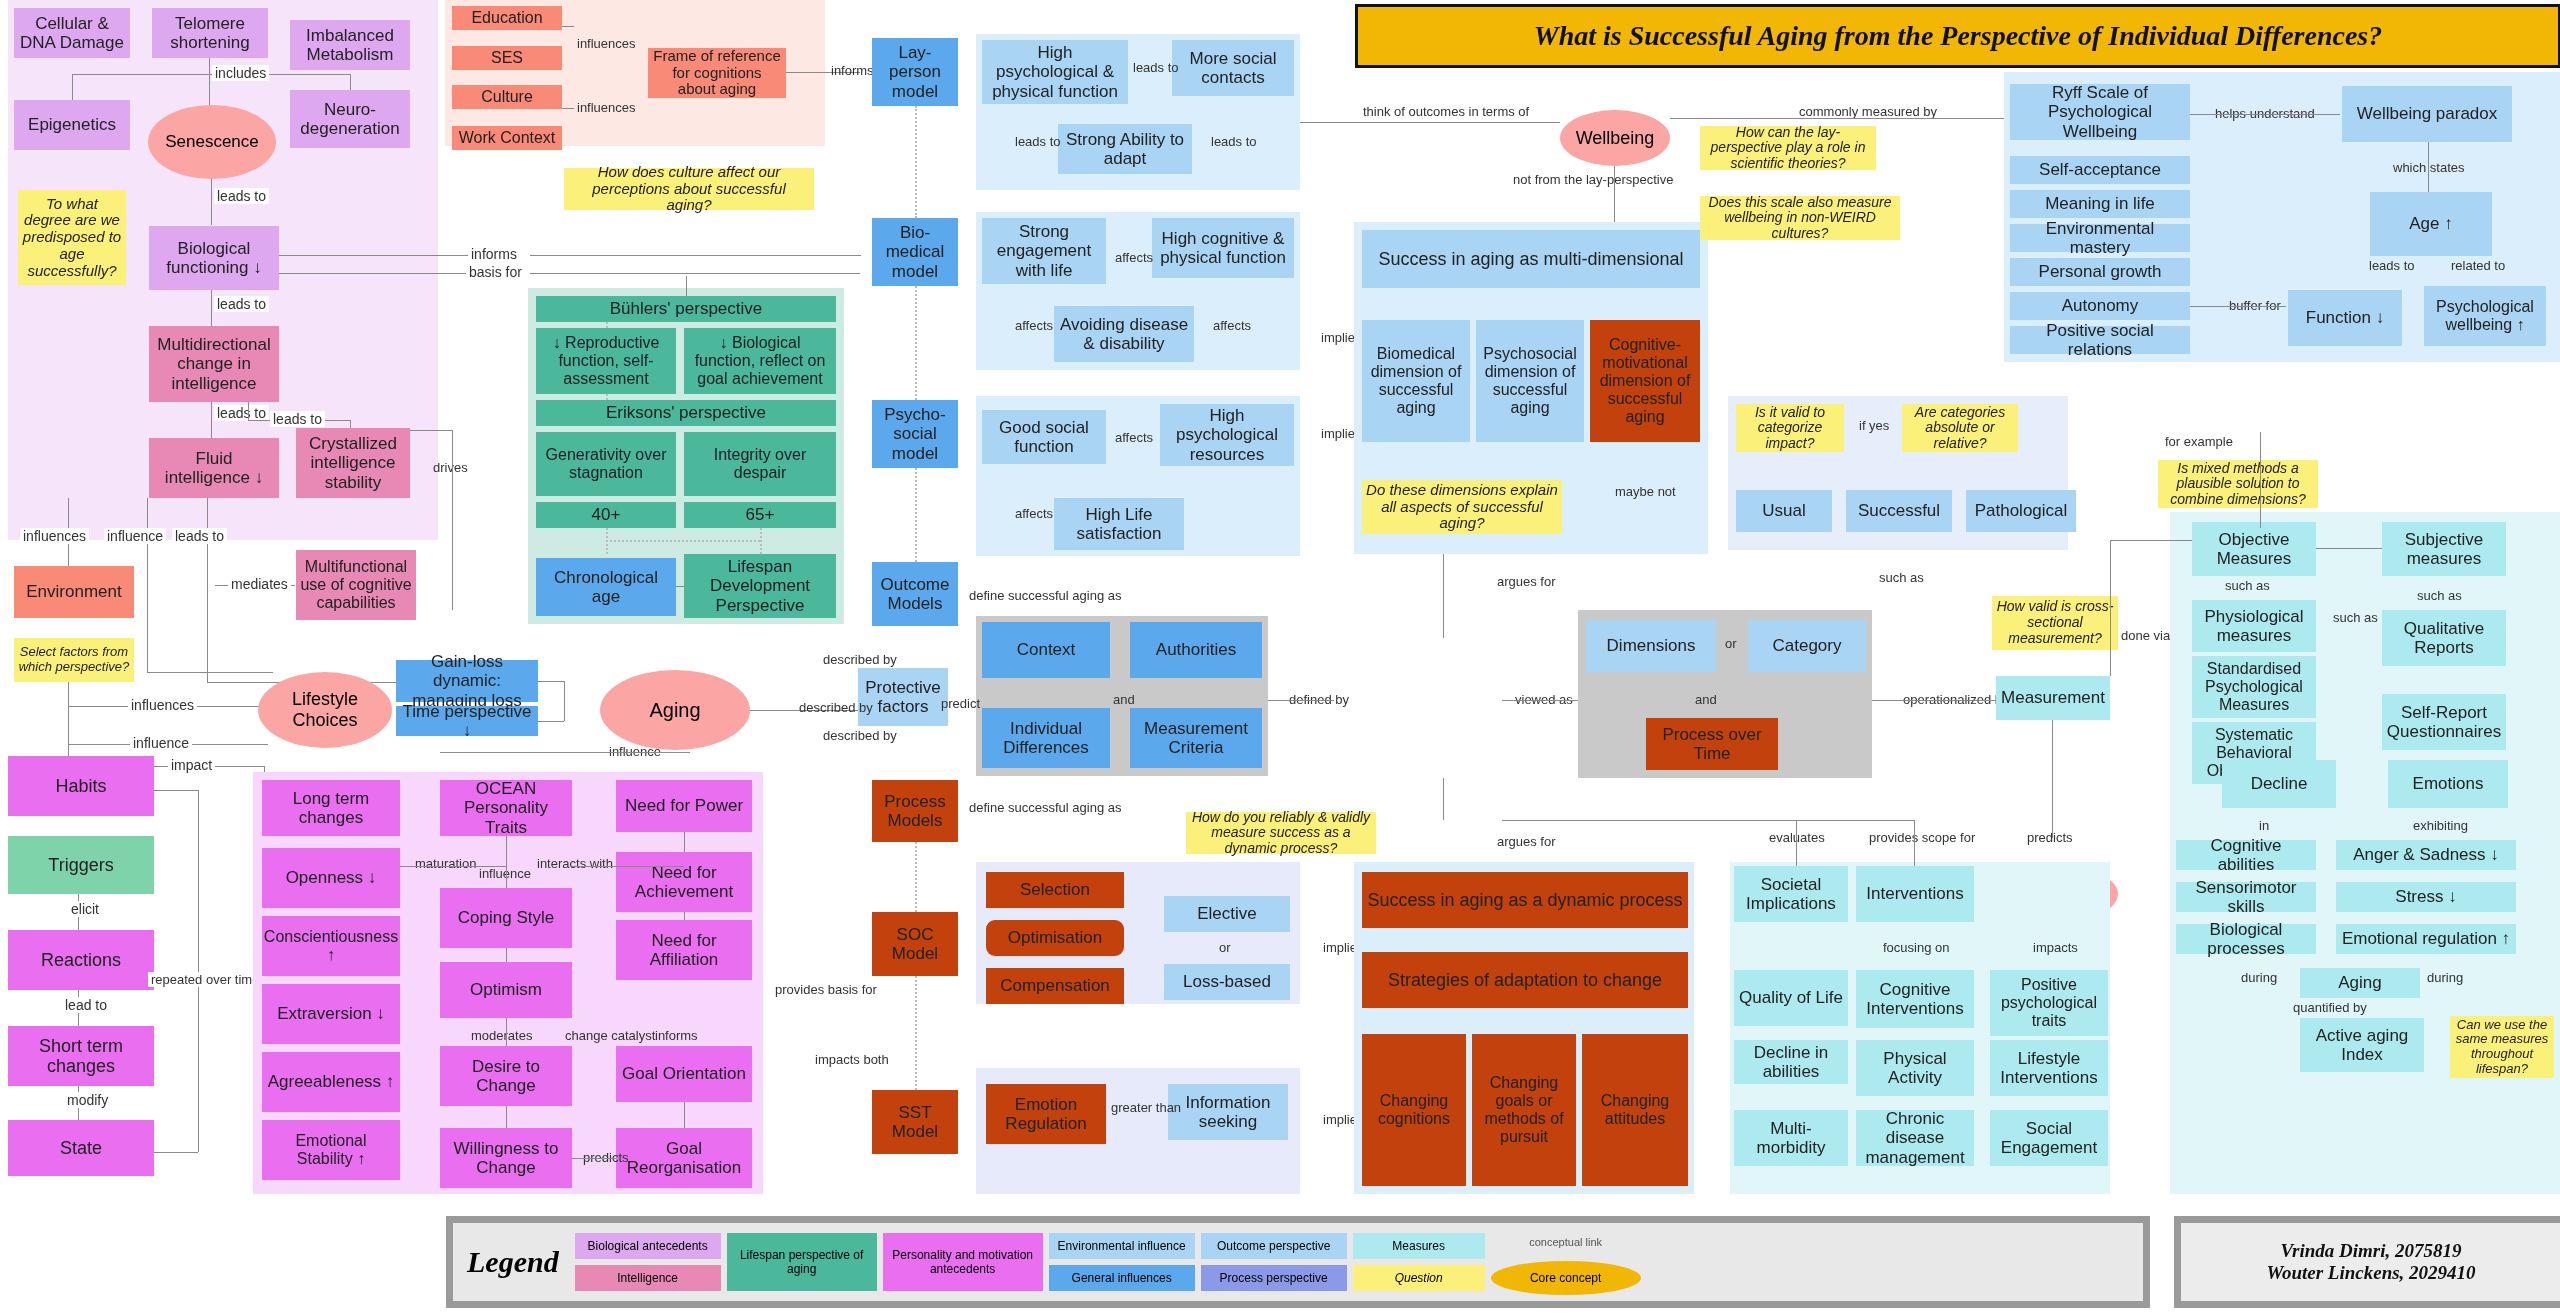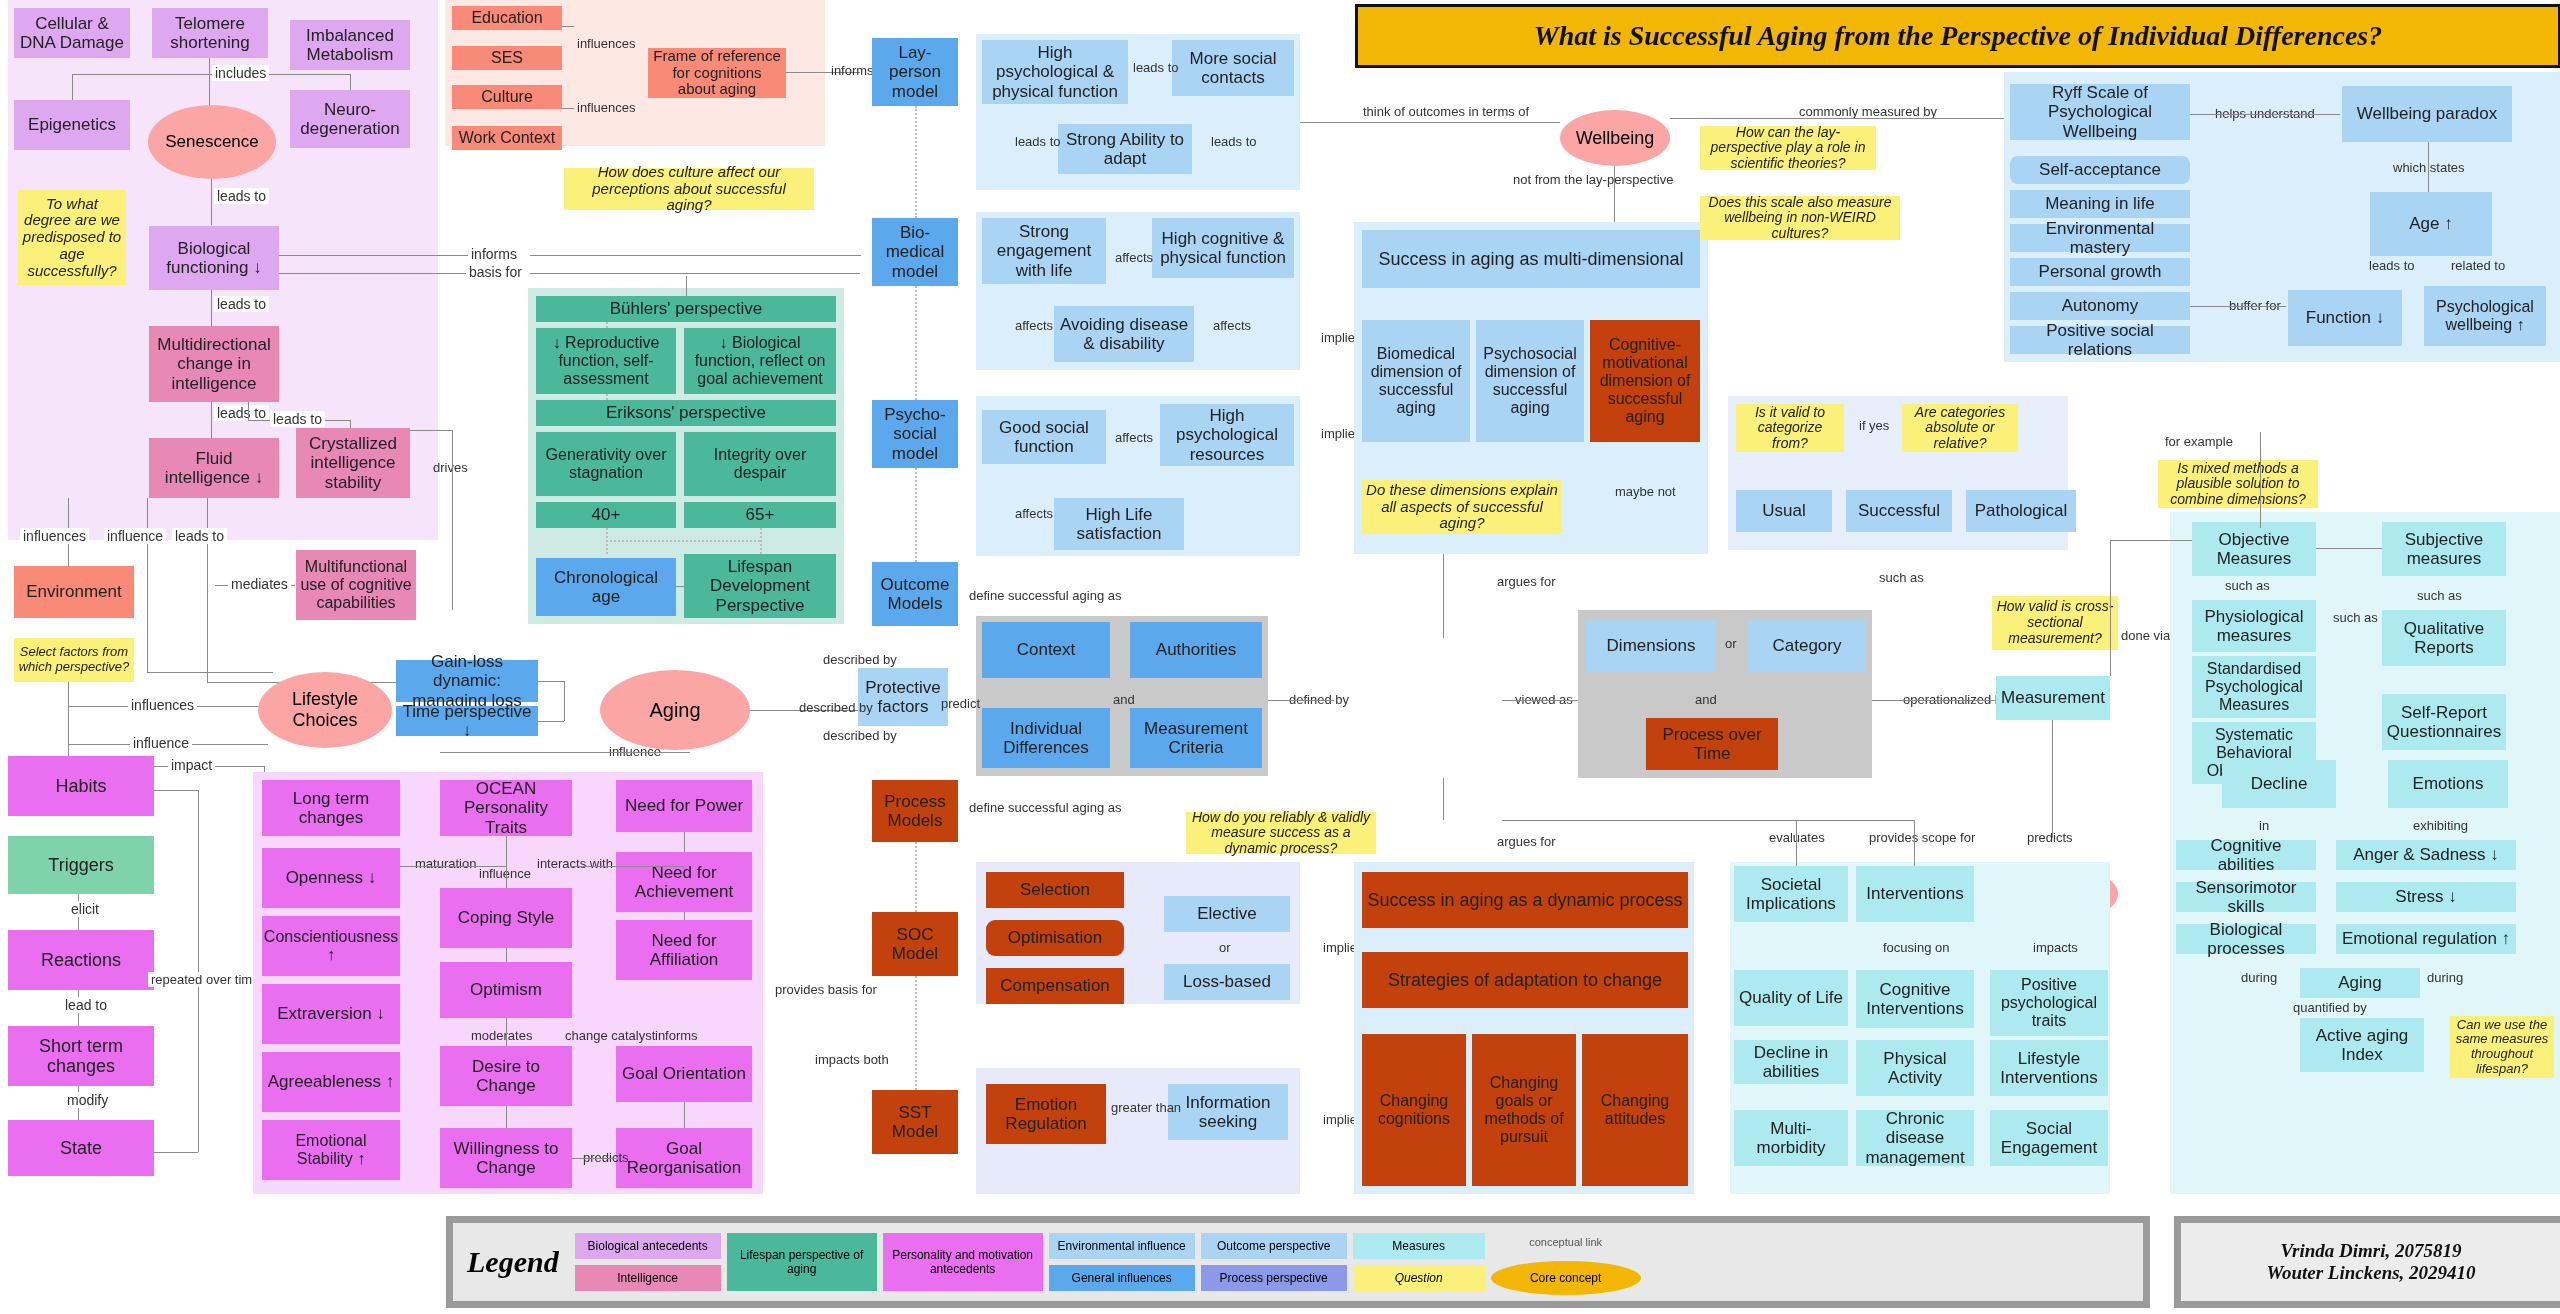--- a/index.html
+++ b/index.html
@@ -320,21 +320,21 @@
   <div class="node c-q" style="left:1362px;top:480px;width:200px;height:54px;font-size:15px;">Do these dimensions explain all aspects of successful aging?</div>
 
   <div class="grp c-outbg" style="left:1354px;top:862px;width:340px;height:332px;"></div>
   <div class="node c-proc" style="left:1362px;top:872px;width:326px;height:56px;font-size:18px;">Success in aging as a dynamic process</div>
   <div class="node c-proc" style="left:1362px;top:952px;width:326px;height:56px;font-size:18px;">Strategies of adaptation to change</div>
   <div class="node c-proc" style="left:1362px;top:1034px;width:104px;height:152px;font-size:16px;">Changing cognitions</div>
   <div class="node c-proc" style="left:1472px;top:1034px;width:104px;height:152px;font-size:16px;">Changing goals or methods of pursuit</div>
   <div class="node c-proc" style="left:1582px;top:1034px;width:106px;height:152px;font-size:16px;">Changing attitudes</div>
 
   <div class="grp" style="left:1728px;top:396px;width:340px;height:154px;background:#e7eefb;"></div>
-  <div class="node c-q" style="left:1736px;top:404px;width:108px;height:48px;font-size:14px;">Is it valid to categorize from?</div>
+  <div class="node c-q" style="left:1736px;top:404px;width:108px;height:48px;font-size:14px;">Is it valid to categorize impact?</div>
   <div class="node c-q" style="left:1902px;top:404px;width:116px;height:48px;font-size:14px;">Are categories absolute or relative?</div>
   <div class="lbl nobg" style="left:1856px;top:418px;font-size:13px;">if yes</div>
   <div class="node c-out" style="left:1736px;top:490px;width:96px;height:42px;font-size:17px;">Usual</div>
   <div class="node c-out" style="left:1846px;top:490px;width:106px;height:42px;font-size:17px;">Successful</div>
   <div class="node c-out" style="left:1966px;top:490px;width:110px;height:42px;font-size:17px;">Pathological</div>
   <div class="lbl nobg" style="left:1612px;top:484px;font-size:13px;">maybe not</div>
   <div class="lbl nobg" style="left:1494px;top:574px;font-size:13px;">argues for</div>
   <div class="lbl nobg" style="left:1494px;top:834px;font-size:13px;">argues for</div>
 
   <div class="node c-q" style="left:2158px;top:460px;width:160px;height:48px;font-size:14px;">Is mixed methods a plausible solution to combine dimensions?</div>
@@ -348,21 +348,21 @@
   <div class="lbl nobg" style="left:1722px;top:636px;font-size:13px;">or</div>
   <div class="node c-proc" style="left:1646px;top:718px;width:132px;height:52px;font-size:17px;">Process over Time</div>
   <div class="lbl nobg" style="left:1692px;top:692px;font-size:13px;">and</div>
   <div class="lbl nobg" style="left:1512px;top:692px;font-size:13px;">viewed as</div>
   <div class="lbl nobg" style="left:1900px;top:692px;font-size:13px;">operationalized by</div>
 
   <div class="node c-meas" style="left:1996px;top:676px;width:114px;height:44px;font-size:17px;">Measurement</div>
 
   <div class="grp c-outbg" style="left:2004px;top:72px;width:556px;height:290px;"></div>
   <div class="node c-out" style="left:2010px;top:84px;width:180px;height:56px;font-size:17px;">Ryff Scale of Psychological Wellbeing</div>
-  <div class="node c-out" style="left:2010px;top:156px;width:180px;height:28px;font-size:17px;border-radius:8px;">Self-acceptance</div>
+  <div class="node c-out" style="left:2010px;top:156px;width:180px;height:28px;font-size:17px;">Self-acceptance</div>
   <div class="node c-out" style="left:2010px;top:190px;width:180px;height:28px;font-size:17px;">Meaning in life</div>
   <div class="node c-out" style="left:2010px;top:224px;width:180px;height:28px;font-size:17px;">Environmental mastery</div>
   <div class="node c-out" style="left:2010px;top:258px;width:180px;height:28px;font-size:17px;">Personal growth</div>
   <div class="node c-out" style="left:2010px;top:292px;width:180px;height:28px;font-size:17px;">Autonomy</div>
   <div class="node c-out" style="left:2010px;top:326px;width:180px;height:28px;font-size:17px;">Positive social relations</div>
 
   <div class="node c-out" style="left:2342px;top:86px;width:170px;height:56px;font-size:17px;">Wellbeing paradox</div>
   <div class="node c-out" style="left:2370px;top:192px;width:122px;height:64px;font-size:17px;">Age ↑</div>
   <div class="node c-out" style="left:2288px;top:290px;width:114px;height:56px;font-size:17px;">Function ↓</div>
   <div class="node c-out" style="left:2424px;top:286px;width:122px;height:60px;font-size:16px;">Psychological wellbeing ↑</div>

